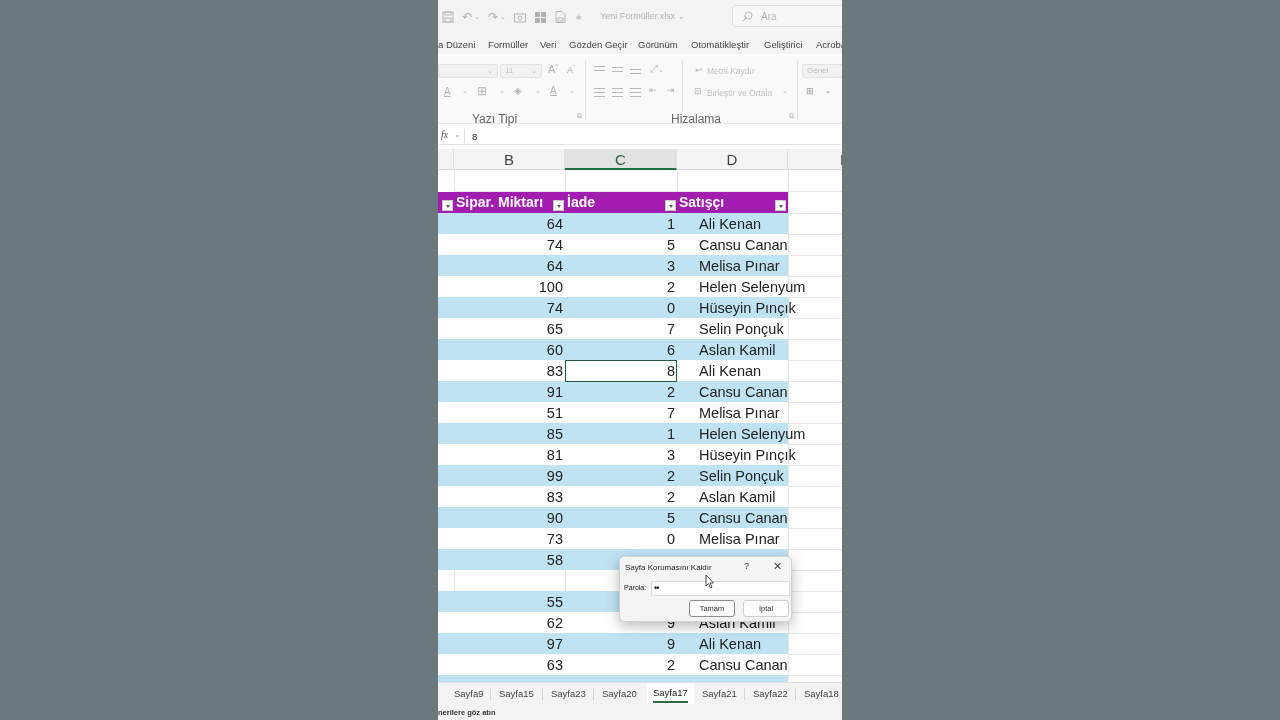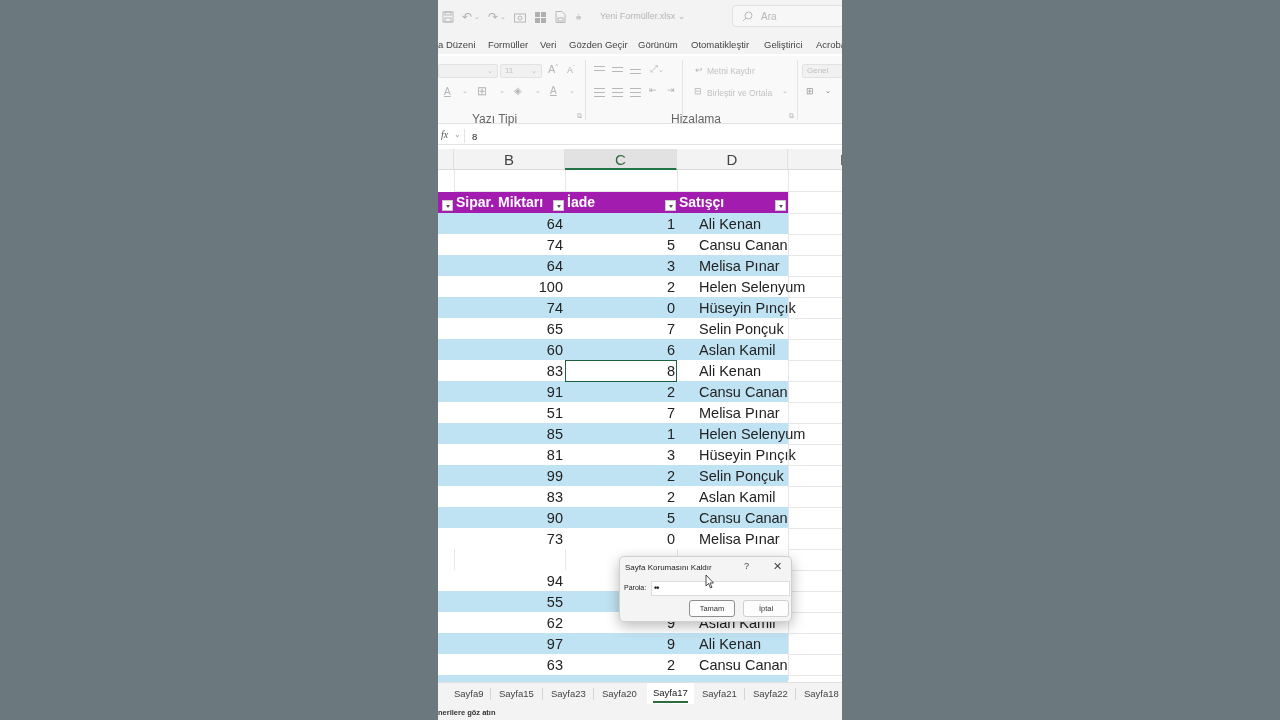--- a/index.html
+++ b/index.html
@@ -307,22 +307,22 @@
   <div class="trow odd" style="top:507px">
       <span class="b">90</span>
       <span class="c">5</span>
       <span class="d">Cansu Canan</span>
     </div>
   <div class="trow even" style="top:528px">
       <span class="b">73</span>
       <span class="c">0</span>
       <span class="d">Melisa Pınar</span>
     </div>
-  <div class="trow even" style="top:570px">
-      <span class="b">94</span>
+  <div class="trow odd" style="top:549px">
+      <span class="b">58</span>
       <span class="c"></span>
       <span class="d"></span>
     </div>
   <div class="trow odd" style="top:591px">
       <span class="b">55</span>
       <span class="c"></span>
       <span class="d"></span>
     </div>
   <div class="trow even" style="top:612px">
       <span class="b">62</span>

